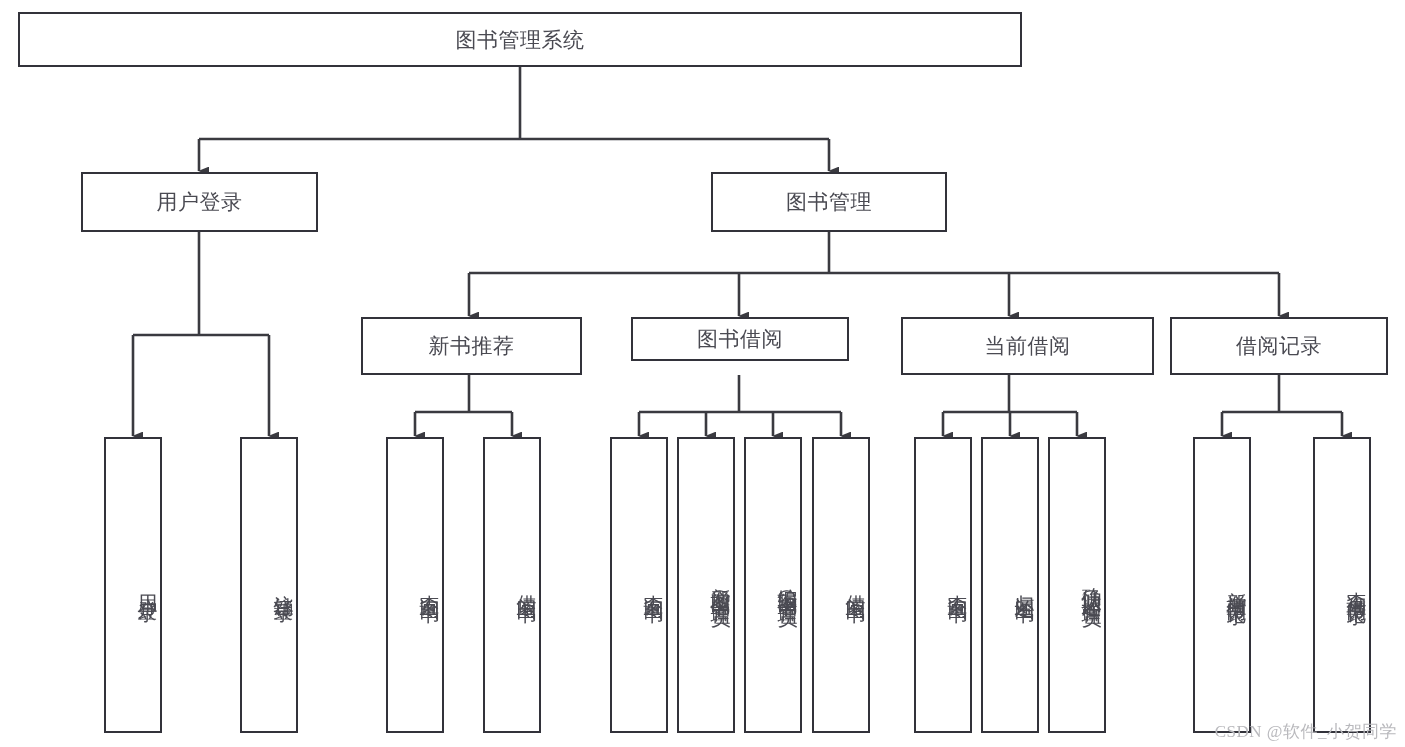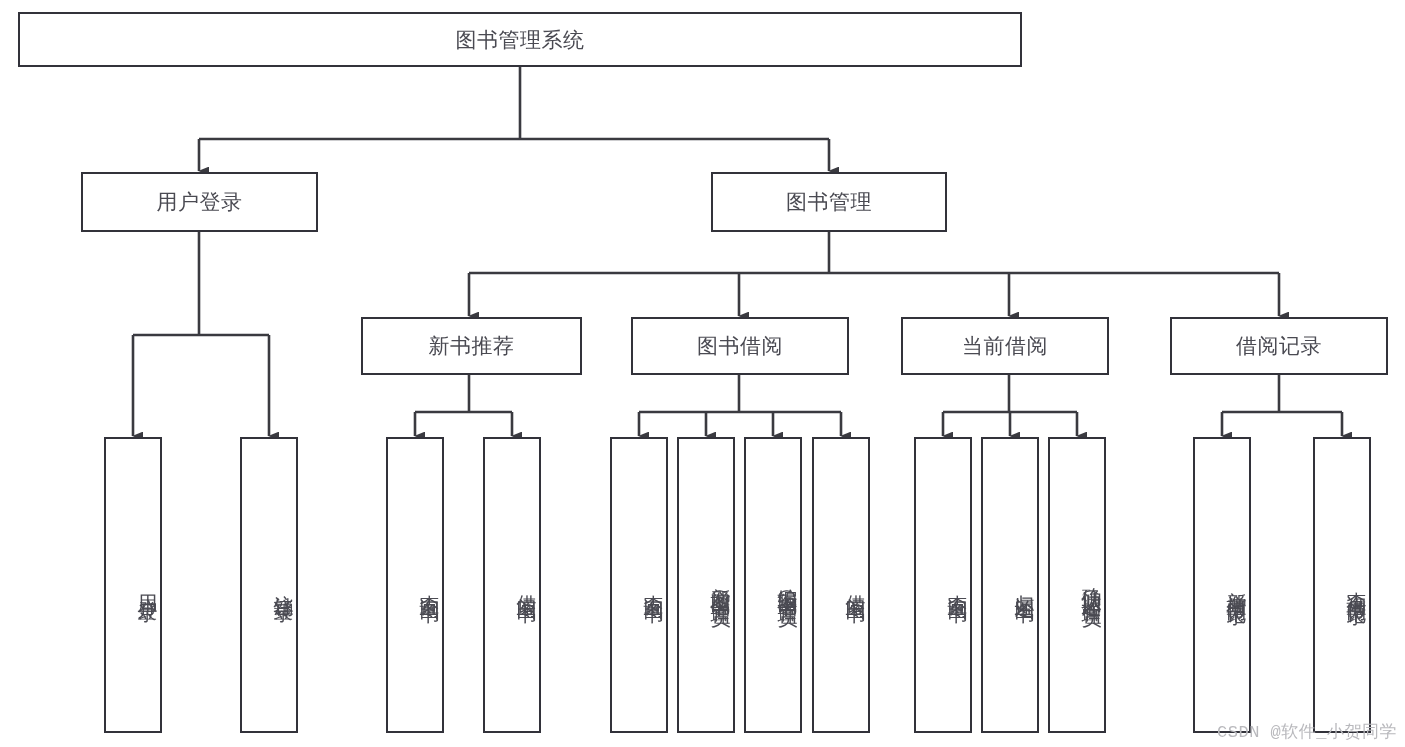--- a/index.html
+++ b/index.html
@@ -59,21 +59,21 @@
     white-space: normal;
   }
   .watermark {
     position: absolute;
     right: 8px;
     bottom: 4px;
     font-size: 17px;
     color: #b9b9bd;
     letter-spacing: 0.5px;
     white-space: nowrap;
-    font-family: Liberation Mono, monospace;
+    font-family: Liberation Serif, serif;
   }
 </style>
 </head>
 <body>
 
 <div id="diagram-root">
 
   <svg id="connectors" viewBox="0 0 1405 747" xmlns="http://www.w3.org/2000/svg">
     <defs>
       <marker id="arrowhead" markerWidth="9" markerHeight="11" refX="4.5" refY="10.2" orient="auto" markerUnits="userSpaceOnUse">
@@ -134,24 +134,24 @@
   <div class="node horiz" style="left:81px; top:172px; width:237px; height:60px;">
     <span>用户登录</span>
   </div>
   <div class="node horiz" style="left:711px; top:172px; width:236px; height:60px;align-items:center;">
     <span>图书管理</span>
   </div>
 
   <div class="node horiz" style="left:361px; top:317px; width:221px; height:58px;">
     <span>新书推荐</span>
   </div>
-  <div class="node horiz" style="left:631px; top:317px; width:218px; height:58px;">
+  <div class="node horiz" style="left:631px; top:317px; width:218px; height:44px;">
     <span>图书借阅</span>
   </div>
-  <div class="node horiz" style="left:901px; top:317px; width:208px; height:58px;">
+  <div class="node horiz" style="left:901px; top:317px; width:253px; height:58px;">
     <span>当前借阅</span>
   </div>
   <div class="node horiz" style="left:1170px; top:317px; width:218px; height:58px;">
     <span>借阅记录</span>
   </div>
 
   <div class="node vert" style="left:104px; top:437px; width:58px; height:296px;">
     <span>用户登录</span>
   </div>
   <div class="node vert" style="left:240px; top:437px; width:58px; height:296px;">

